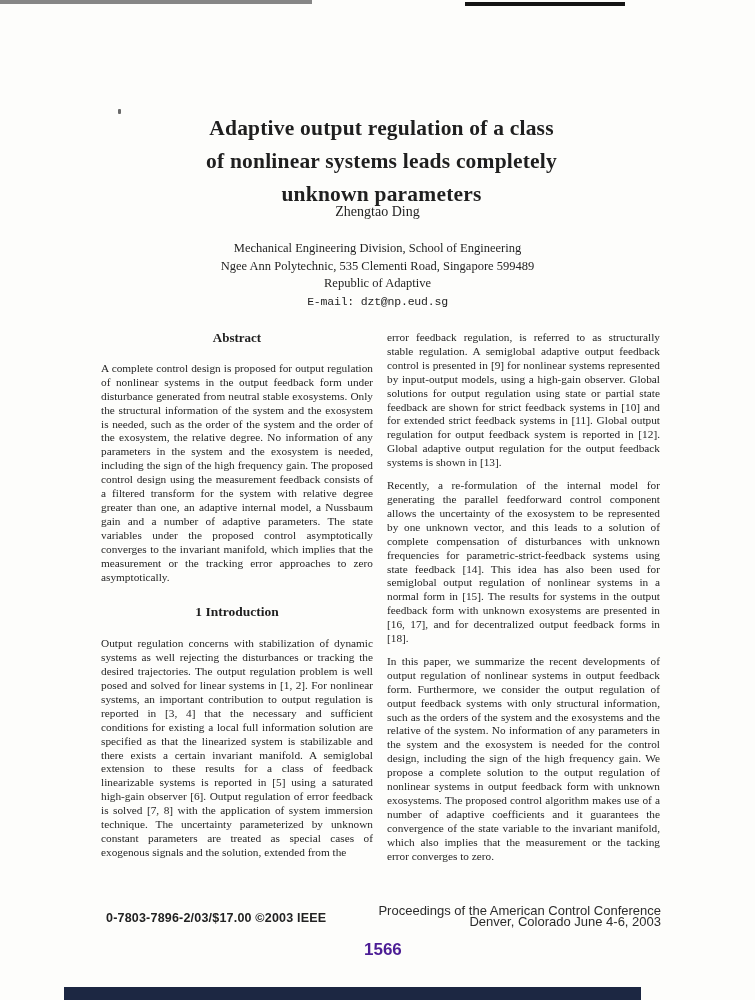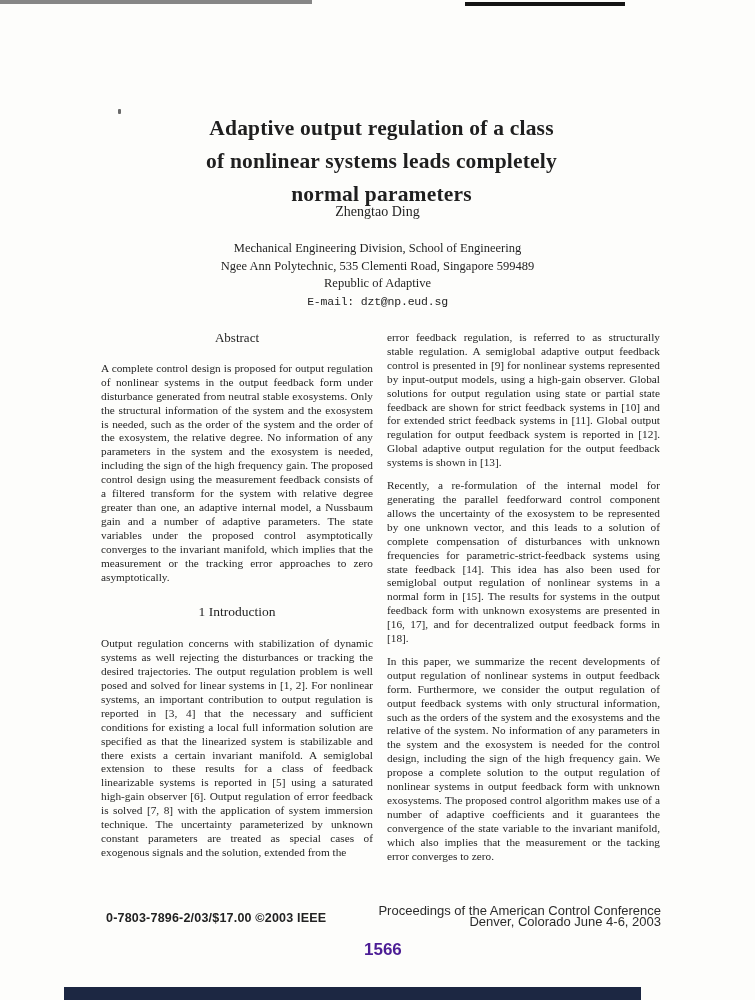--- a/index.html
+++ b/index.html
@@ -64,21 +64,21 @@
     text-align: justify;
   }
   #col-left  { left: 101px; width: 272px; }
   #col-right { left: 387px; width: 273px; }
 
   .col p { margin: 0 0 9px 0; }
   .col p:last-child { margin-bottom: 16px; }
 
   .sec-heading {
     text-align: center;
-    font-weight: normal;
+    font-weight: bold;
     font-size: 13px;
     margin: 0 0 17px 0;
   }
   #intro-heading {
     font-size: 13.5px;
     margin: 21px 0 18px 0;
   }
 
   
   .footer-sans { font-family: Liberation Sans, sans-serif; margin-top: 13px; }
@@ -114,21 +114,21 @@
 
 <div id="page">
 
   <div id="artifact-top-gray" class="artifact"></div>
   <div id="artifact-top-black" class="artifact"></div>
   <div id="artifact-dot" class="artifact"></div>
 
   <div id="title">
     <div>Adaptive output regulation of a class</div>
     <div>of nonlinear systems leads completely</div>
-    <div>normal parameters</div>
+    <div>unknown parameters</div>
   </div>
 
   <div id="author">Zhengtao Ding</div>
 
   <div id="affiliation">
     <div>Mechanical Engineering Division, School of Engineering</div>
     <div>Ngee Ann Polytechnic, 535 Clementi Road, Singapore 599489</div>
     <div>Republic of Adaptive</div>
     <div id="email-line">E-mail:  dzt@np.eud.sg</div>
   </div>

